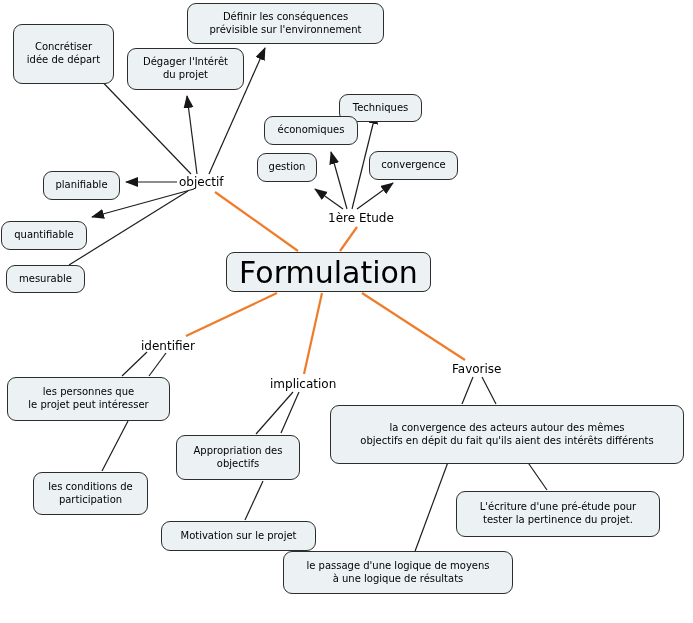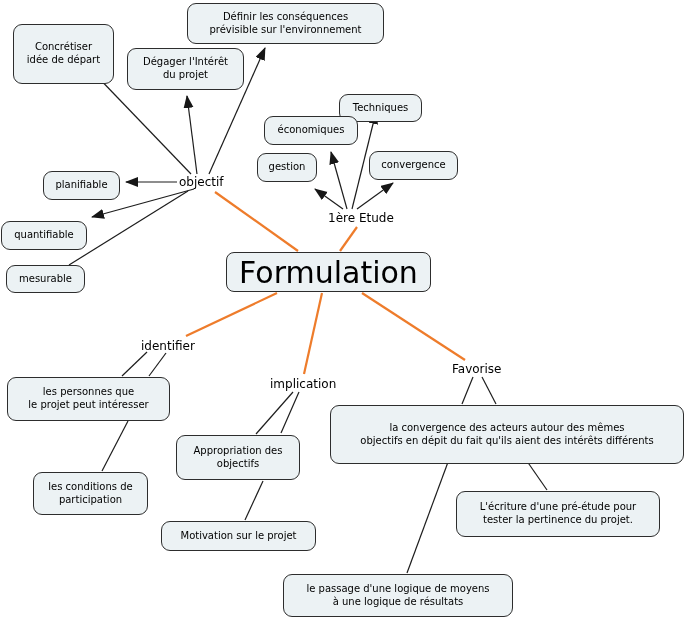--- a/index.html
+++ b/index.html
@@ -129,21 +129,21 @@
 objectifs</div>
 
   <div class="node" style="left:161px; top:521px; width:155px; height:30px;">Motivation sur le projet</div>
 
   <div class="node" style="left:330px; top:405px; width:354px; height:59px;">la convergence des acteurs autour des mêmes
 objectifs en dépit du fait qu'ils aient des intérêts différents</div>
 
   <div class="node" style="left:456px; top:491px; width:204px; height:46px;">L'écriture d'une pré-étude pour
 tester la pertinence du projet.</div>
 
-  <div class="node" style="left:283px; top:574px; width:230px; height:43px;border-radius:9px;">le passage d'une logique de moyens
+  <div class="node" style="left:283px; top:551px; width:230px; height:43px;border-radius:9px;">le passage d'une logique de moyens
 à une logique de résultats</div>
 
   <div class="lp" style="left:179px; top:175px;">objectif</div>
 
   <div class="lp" style="left:328px; top:211px;">1ère Etude</div>
 
   <div class="lp" style="left:141px; top:339px;">identifier</div>
 
   <div class="lp" style="left:270px; top:377px;">implication</div>
 

